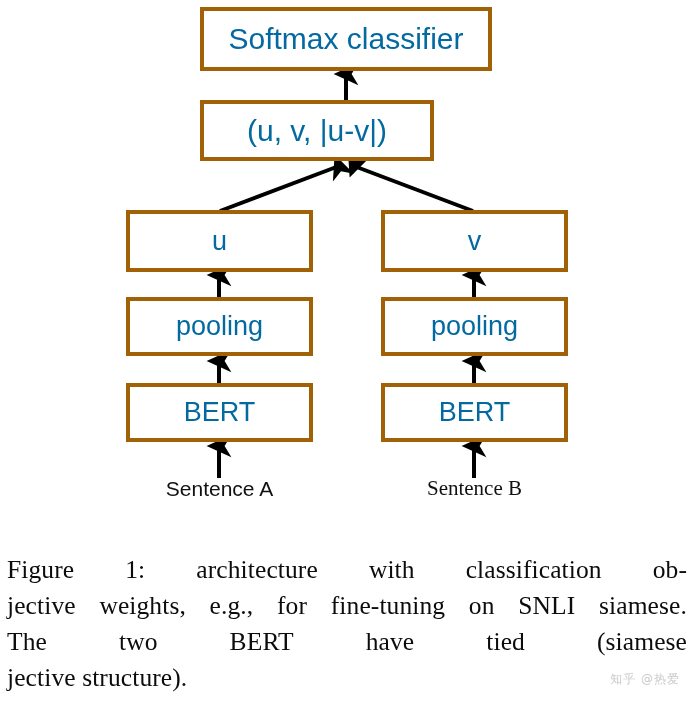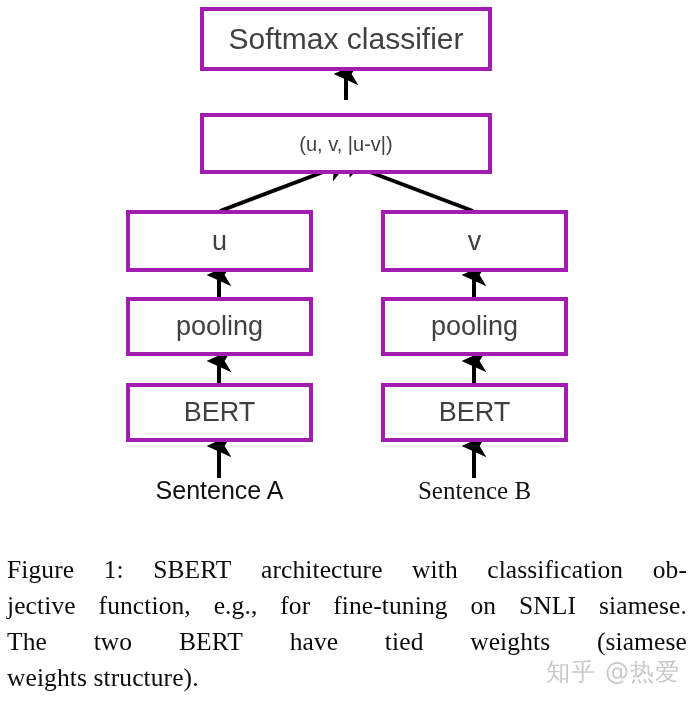--- a/index.html
+++ b/index.html
@@ -27,46 +27,45 @@
     position: absolute;
     left: 0;
     top: 0;
     width: 693px;
     height: 545px;
   }
 
   .node-box {
     position: absolute;
     box-sizing: border-box;
-    border: 4px solid #a21caf;
+    border: 4px solid #a16207;
     background: #ffffff;
     display: flex;
     align-items: center;
     justify-content: center;
     font-family: "Liberation Sans", sans-serif;
-    color: #404040;
+    color: #0369a1;
     line-height: 1;
     white-space: nowrap;
   }
 
   #box-softmax {
     left: 200px;
     top: 7px;
     width: 292px;
     height: 64px;
     font-size: 30px;
   }
 
   #box-concat {
     left: 200px;
     top: 100px;
-    width: 292px;
+    width: 234px;
     height: 61px;
-    font-size: 20px;
-    margin-top: 13px;
+    font-size: 30px;
   }
 
   #box-u {
     left: 126px;
     top: 210px;
     width: 187px;
     height: 62px;
     font-size: 27px;
   }
 
@@ -106,21 +105,21 @@
     left: 381px;
     top: 383px;
     width: 187px;
     height: 59px;
     font-size: 27px;
   }
 
   .input-label {
     position: absolute;
     font-family: "Liberation Sans", sans-serif;
-    font-size: 25px;
+    font-size: 21px;
     color: #111111;
     white-space: nowrap;
     text-align: center;
     line-height: 1;
   }
 
   #label-sentence-a {
     left: 126px;
     top: 478px;
     width: 187px;
@@ -156,21 +155,21 @@
     display: flex;
     justify-content: space-between;
     gap: 14px;
   }
 
   #watermark {
     position: absolute;
     right: 13px;
     bottom: 23px;
     font-family: "DejaVu Sans", sans-serif;
-    font-size: 24px;
+    font-size: 12px;
     color: #c9c9c9;
     white-space: nowrap;
     letter-spacing: 1px;
     user-select: none;
   }
 </style>
 </head>
 <body>
 
 <div id="figure-area">
@@ -236,41 +235,39 @@
   <div class="input-label" id="label-sentence-a">Sentence A</div>
 
   <div class="input-label" id="label-sentence-b">Sentence B</div>
 
 </div>
 
 <div id="caption">
   <span class="cap-line justified">
     <span>Figure</span>
     <span>1:</span>
-    <span>SBERT</span>
     <span>architecture</span>
     <span>with</span>
     <span>classification</span>
     <span>ob-</span>
   </span>
   <span class="cap-line justified">
     <span>jective</span>
-    <span>function,</span>
+    <span>weights,</span>
     <span>e.g.,</span>
     <span>for</span>
     <span>fine-tuning</span>
     <span>on</span>
     <span>SNLI</span>
     <span>siamese.</span>
   </span>
   <span class="cap-line justified">
     <span>The</span>
     <span>two</span>
     <span>BERT</span>
     <span>have</span>
     <span>tied</span>
-    <span>weights</span>
     <span>(siamese</span>
   </span>
-  <span class="cap-line">weights structure).</span>
+  <span class="cap-line">jective structure).</span>
 </div>
 
 <div id="watermark">知乎 @热爱</div>
 
 </body></html>

